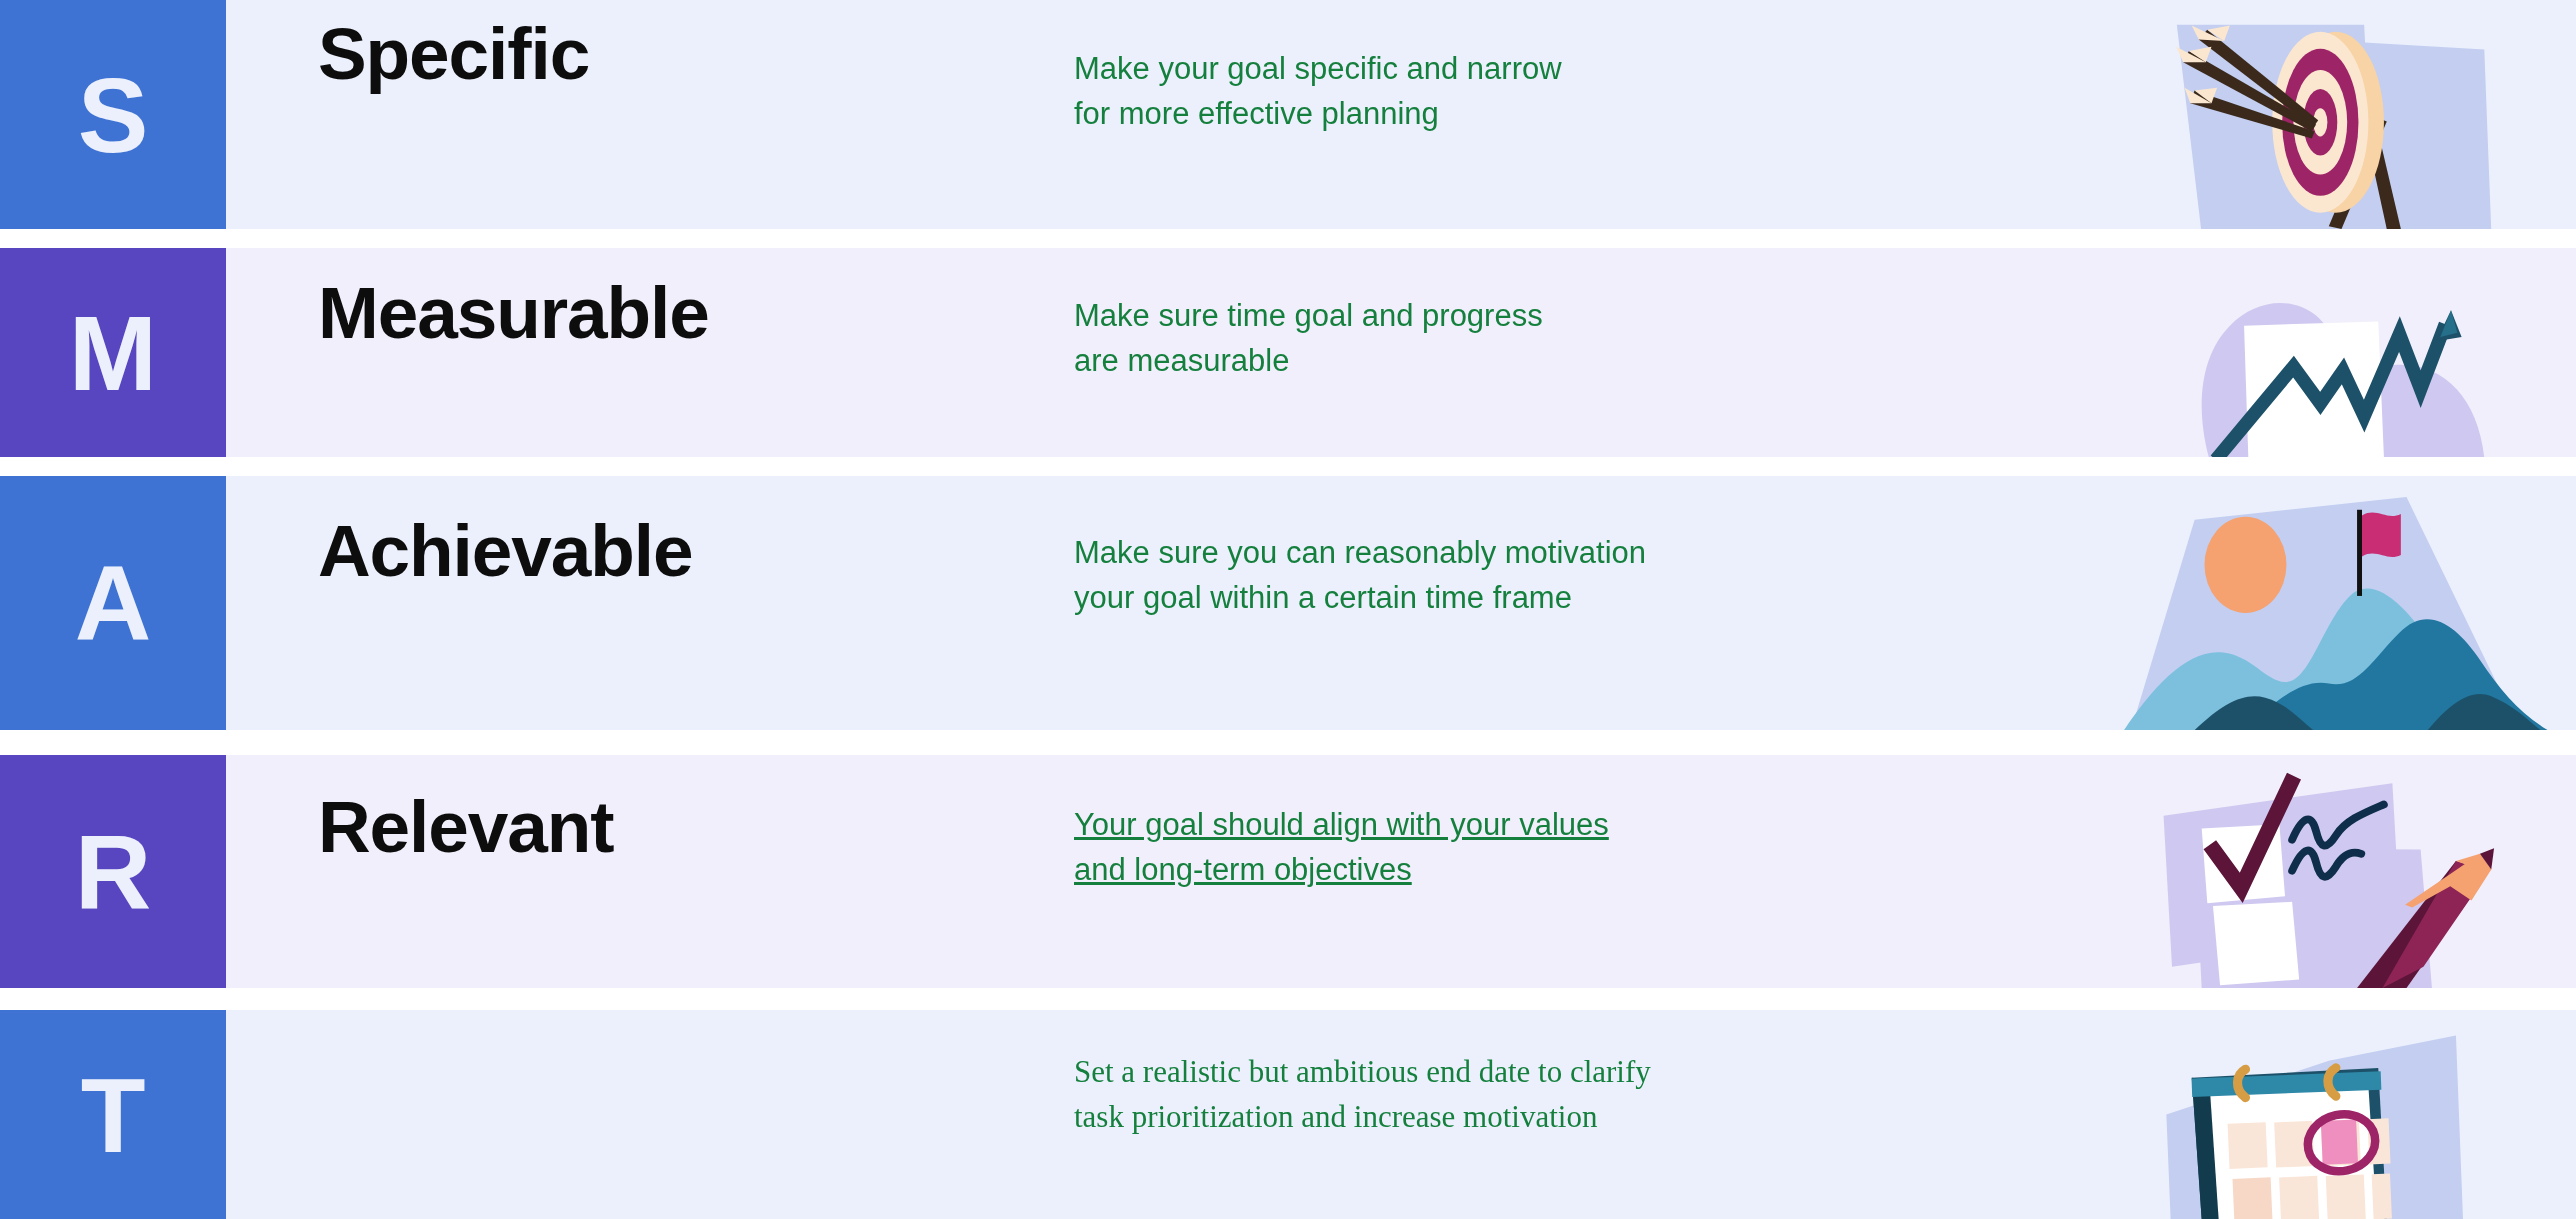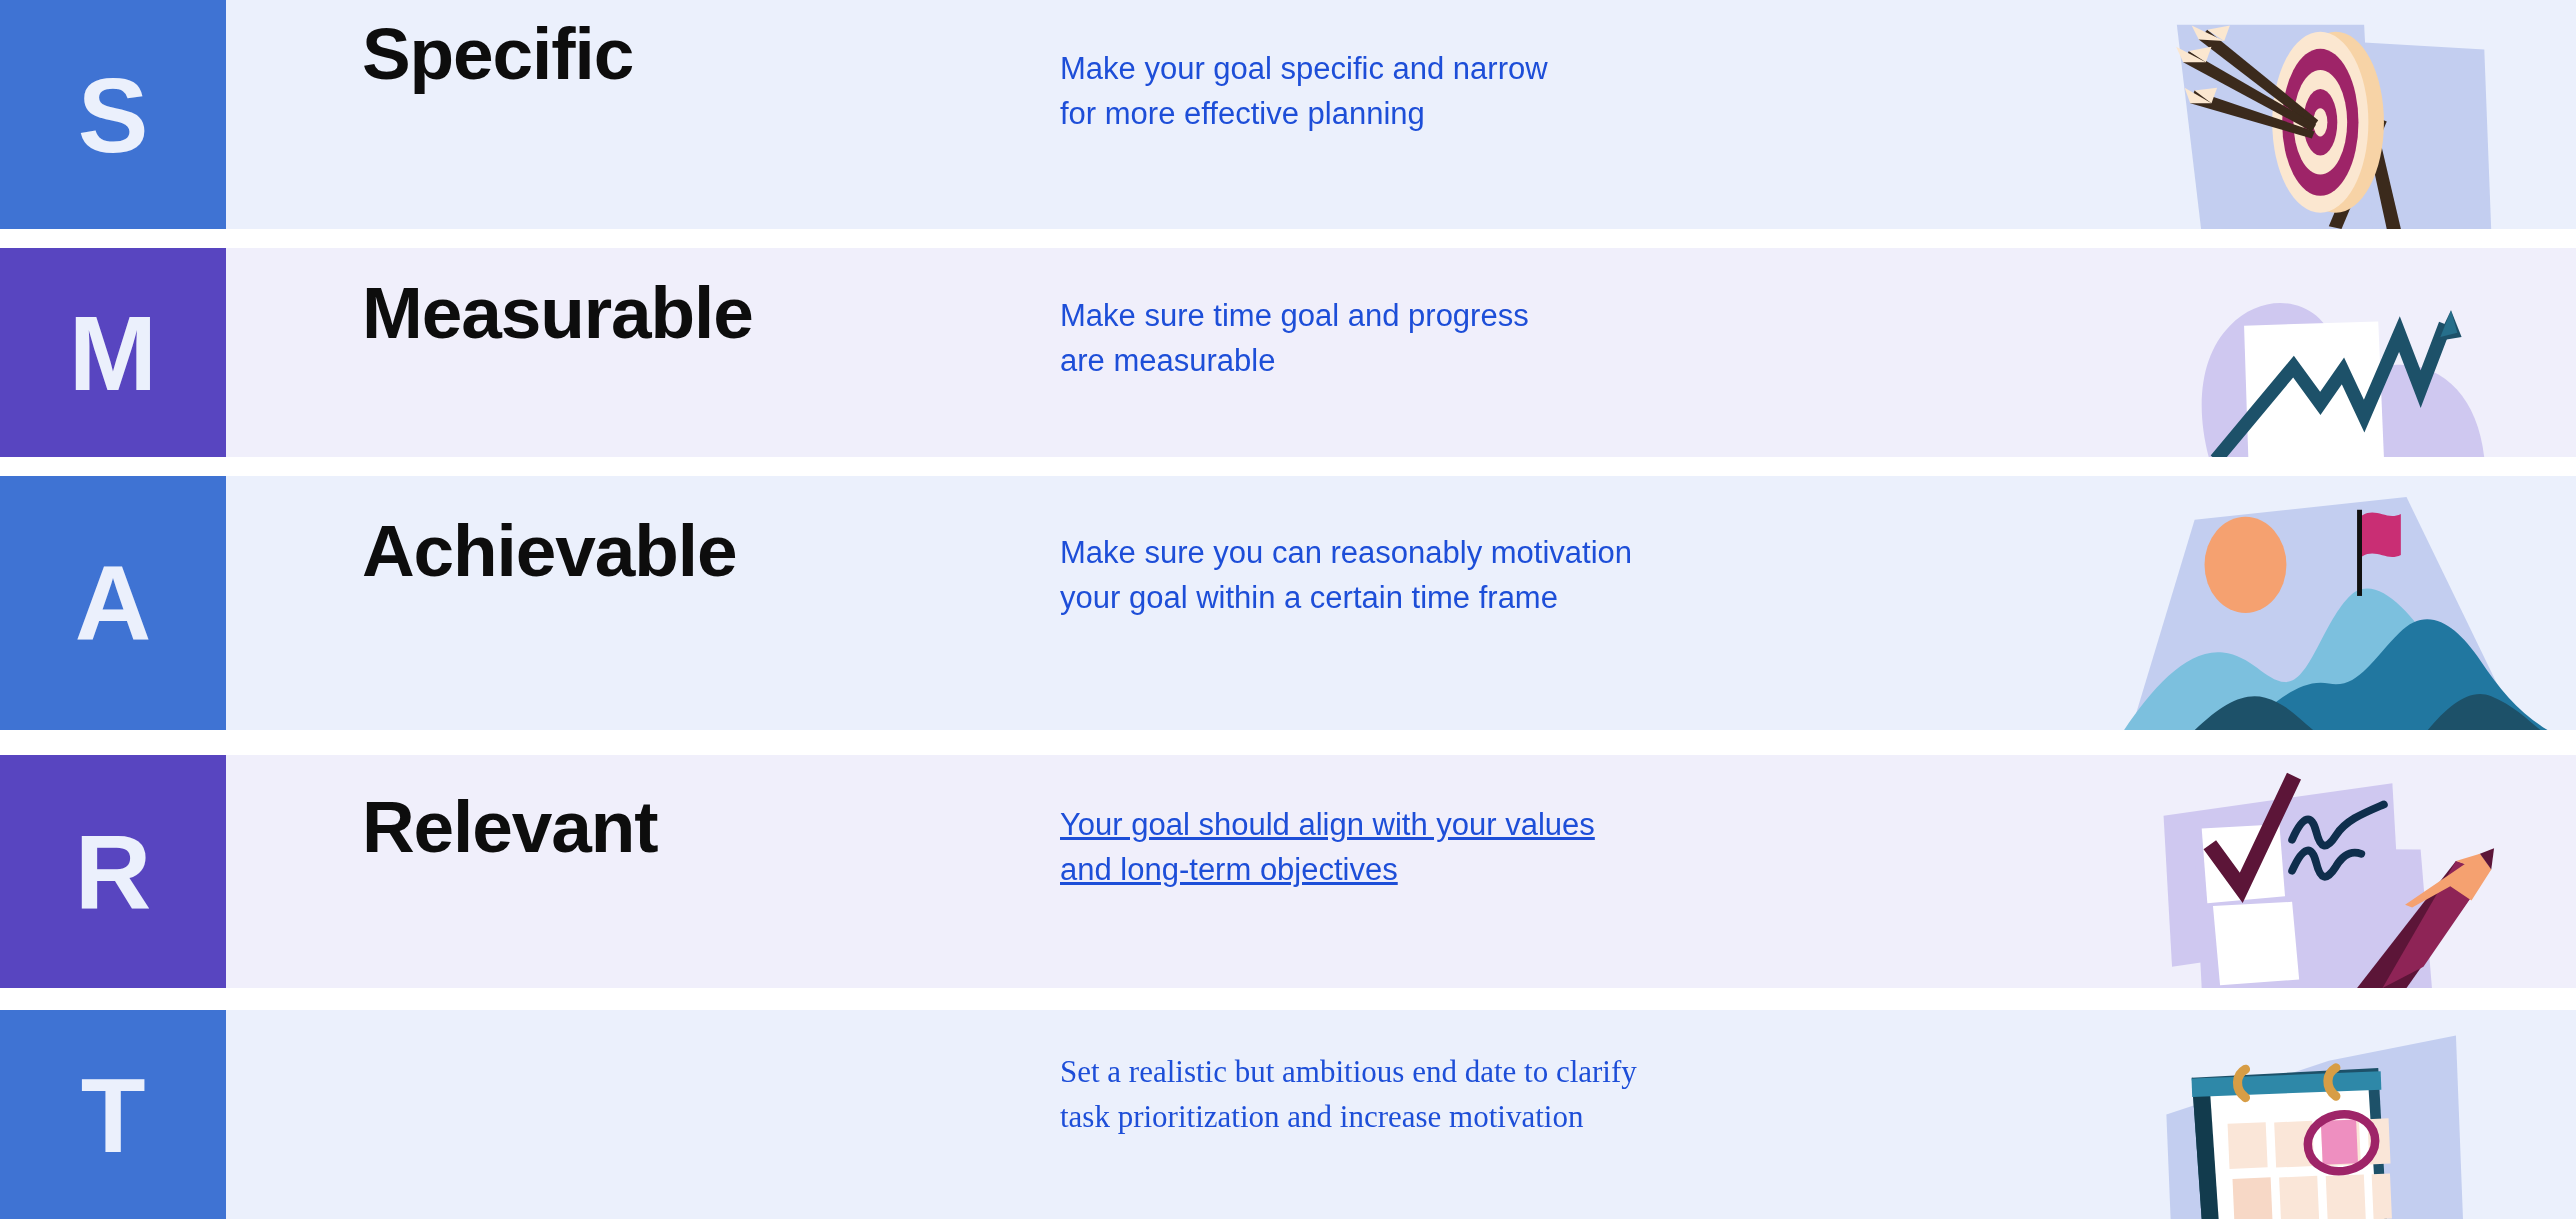--- a/index.html
+++ b/index.html
@@ -41,37 +41,36 @@
     font-weight: bold;
     line-height: 1;
     letter-spacing: 0px;
     font-family: "Liberation Sans", sans-serif;
   }
   .row-body {
     flex: 1 1 auto;
     position: relative;
     display: flex;
     align-items: center;
-    margin-left: 44px;
   }
   .headline {
     position: absolute;
     left: 92px;
     color: #0d0d0d;
     font-weight: bold;
     font-size: 73px;
     line-height: 1.05;
     letter-spacing: -1.1px;
     white-space: nowrap;
     font-family: "Liberation Sans", sans-serif;
   }
   .desc {
     position: absolute;
-    left: 790px;
-    color: #1d4ed8;
+    left: 848px;
+    color: #15803d;
     font-size: 31px;
     line-height: 1.45;
     font-family: "Liberation Sans", sans-serif;
   }
   .desc .line { display: block; white-space: nowrap; }
   .art {
     position: absolute;
     right: 0;
     top: 0;
     height: 100%;

